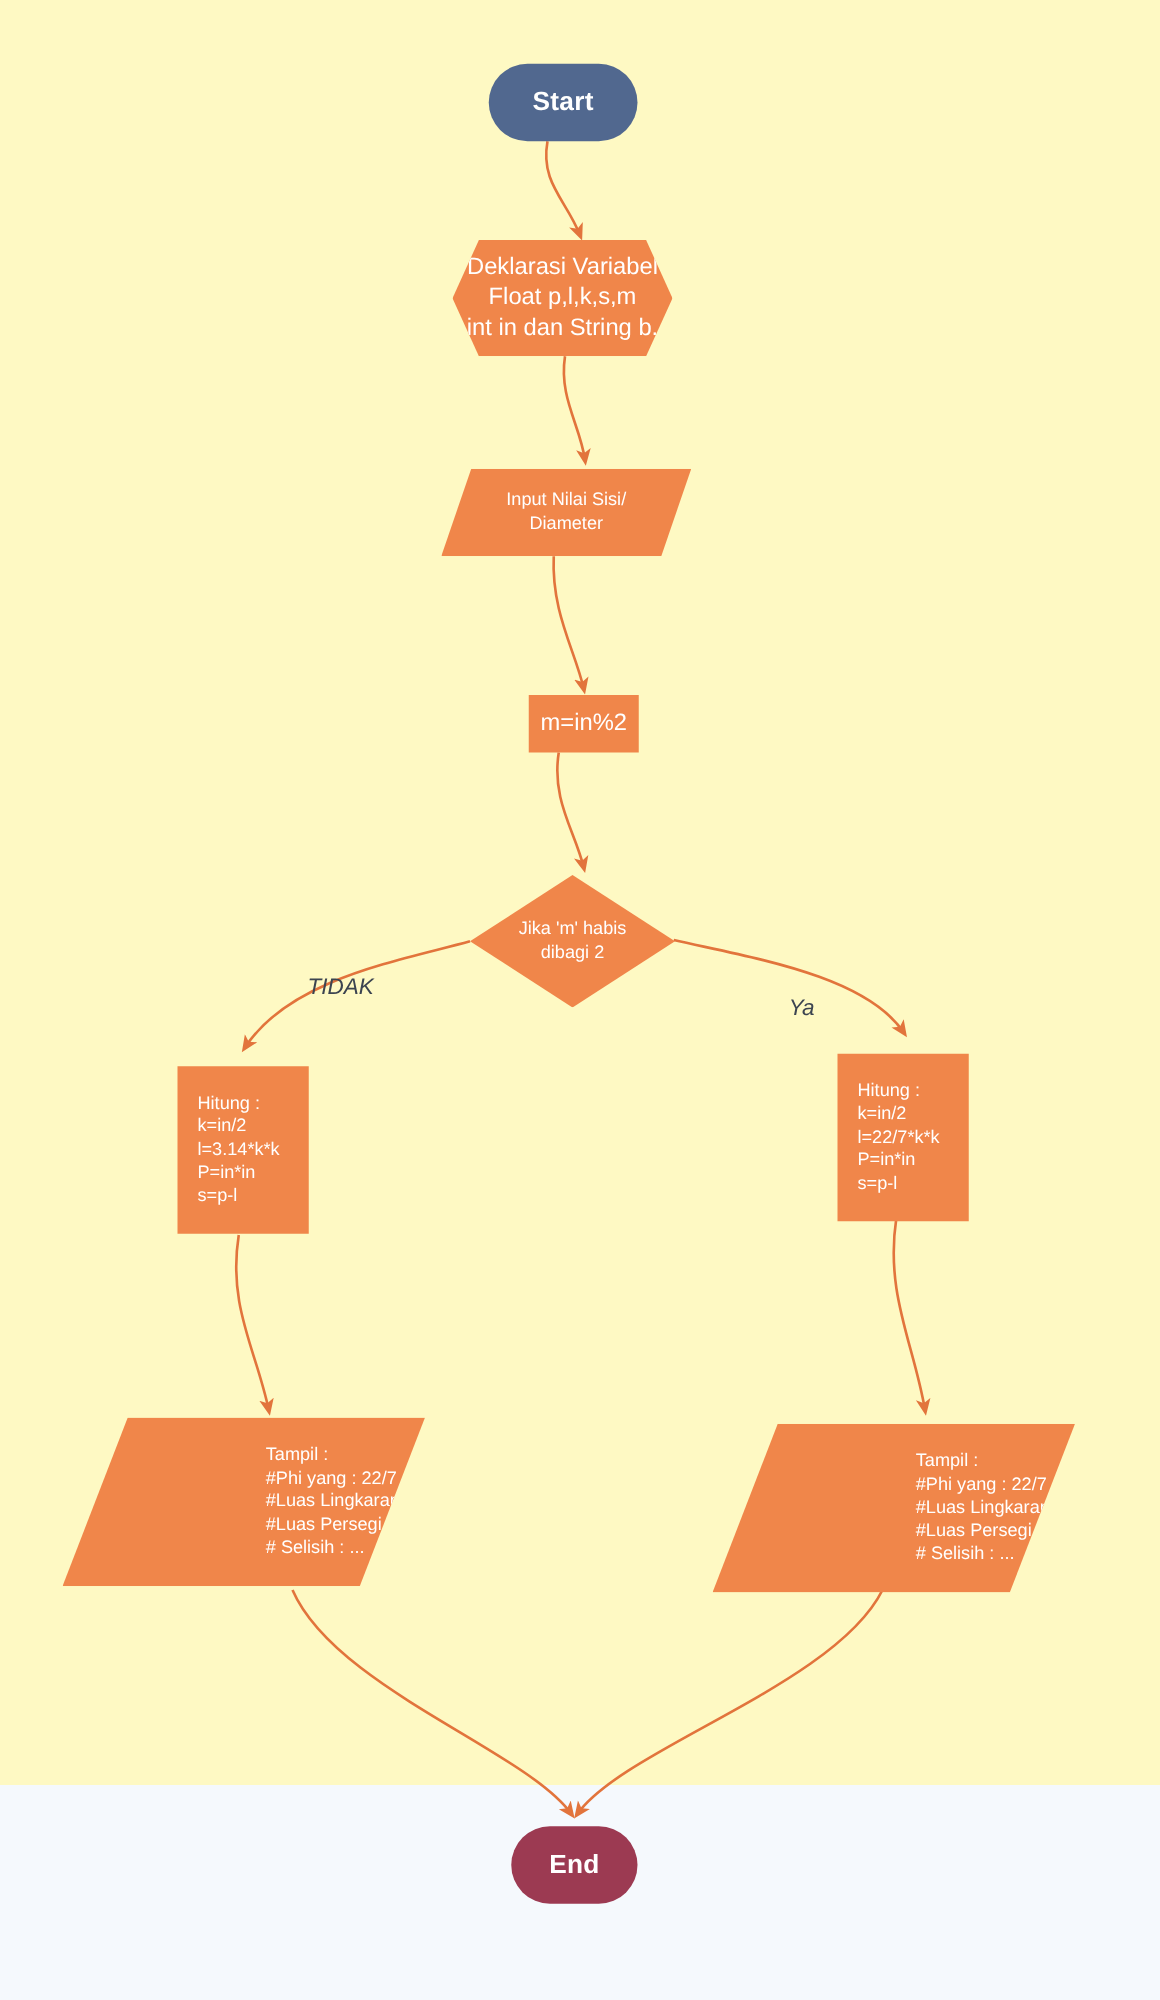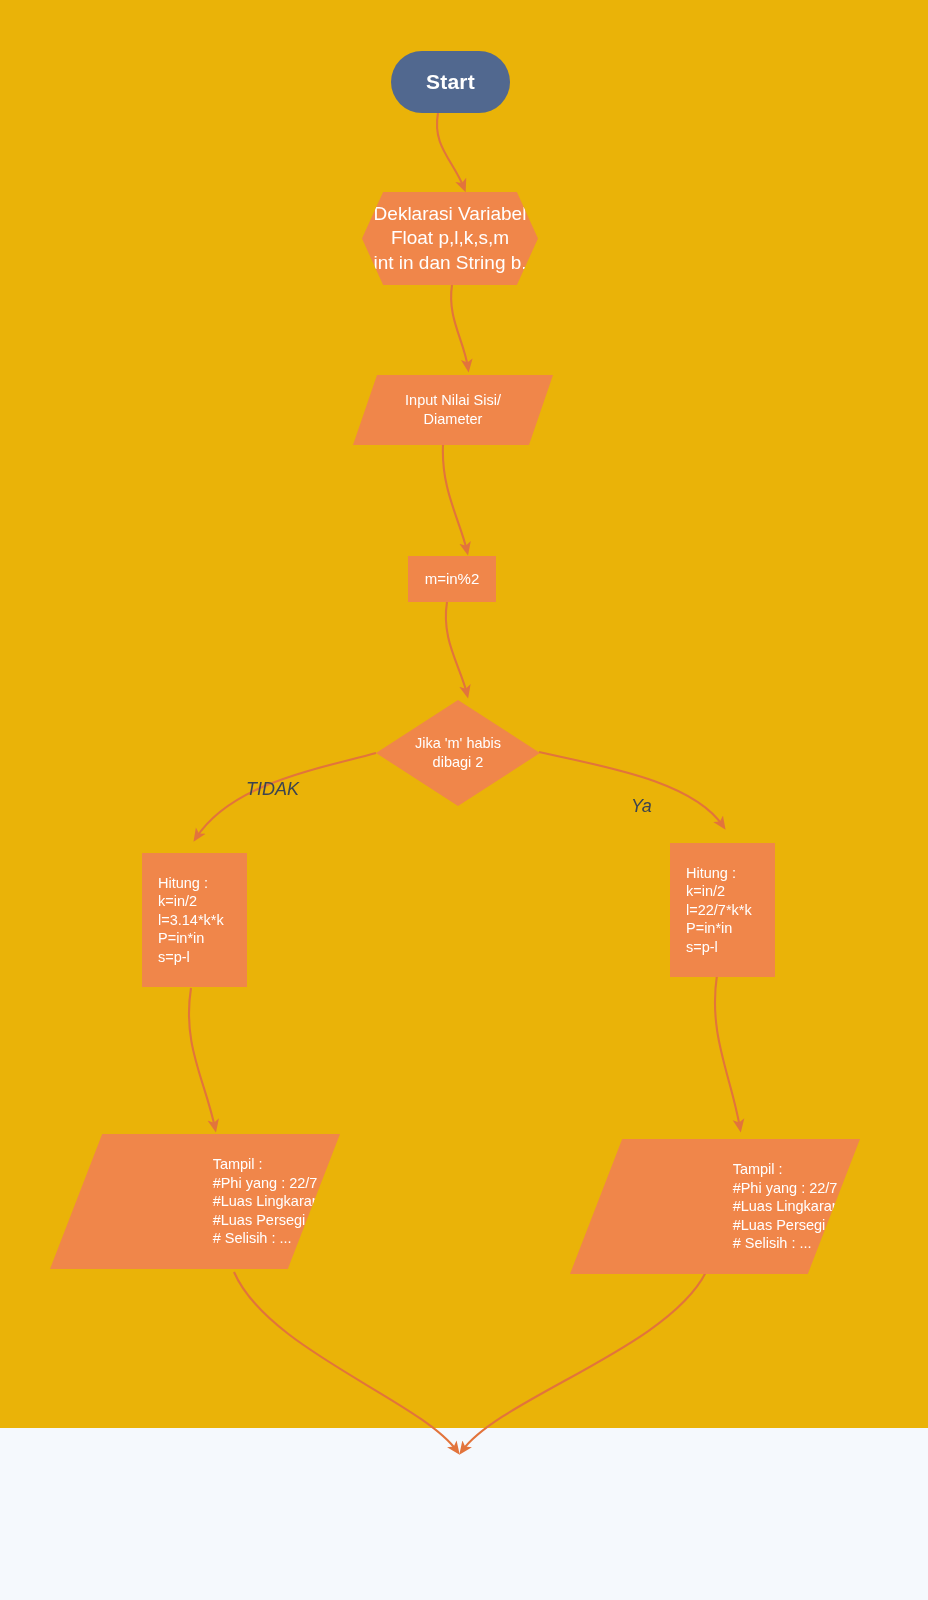--- a/index.html
+++ b/index.html
@@ -7,21 +7,21 @@
     margin: 0; padding: 0;
     width: 928px; height: 1600px;
     background: #f5f9fd;
     font-family: "Liberation Sans", sans-serif;
     overflow: hidden;
   }
   #canvas {
     position: relative;
     width: 928px;
     height: 1428px;
-    background: #eab308;
+    background: #fef9c3;
   }
   #edges {
     position: absolute;
     left: 0; top: 0;
     width: 928px; height: 1600px;
     pointer-events: none;
   }
   .node {
     position: absolute;
     display: flex;
@@ -51,21 +51,22 @@
 
   .hexagon {
     clip-path: polygon(12% 0%, 88% 0%, 100% 50%, 88% 100%, 12% 100%, 0% 50%);
     font-size: 19px;
   }
   .parallelogram-in {
     clip-path: polygon(12% 0%, 100% 0%, 88% 100%, 0% 100%);
     font-size: 14.5px;
   }
   .rect {
-    font-size: 15px;
+    font-size: 19px;
+    margin-left: 15px;
   }
   .diamond {
     clip-path: polygon(50% 0%, 100% 50%, 50% 100%, 0% 50%);
     font-size: 14.5px;
   }
   .proc-left, .proc-right {
     font-size: 14.5px;
     justify-content: flex-start;
     align-items: center;
     padding-left: 16px;
@@ -169,14 +170,17 @@
   </div>
 
   <div class="node orange out-par" style="left:570px; top:1139px; width:290px; height:135px;">
     <span class="txt">Tampil :
 #Phi yang : 22/7
 #Luas Lingkaran : ..
 #Luas Persegi : ...
 # Selisih : ...</span>
   </div>
 
+  <div class="node terminator term-end" style="left:409px; top:1461px; width:101px; height:62px;">
+    <span class="txt">End</span>
+  </div>
 
 </div>
 
 </body></html>

